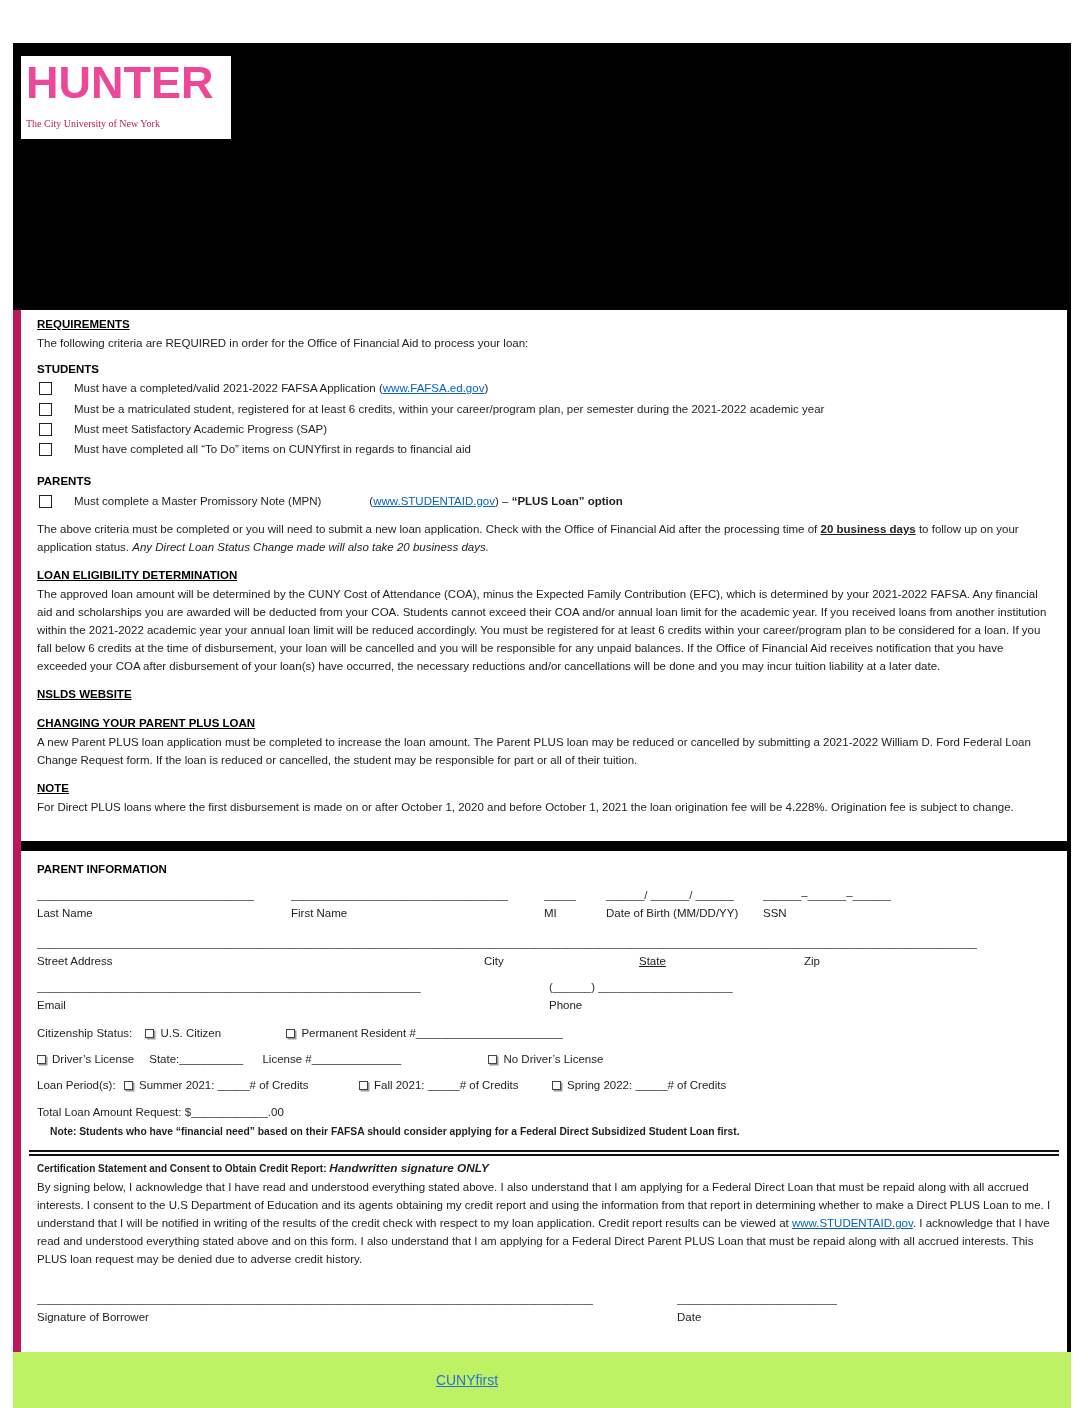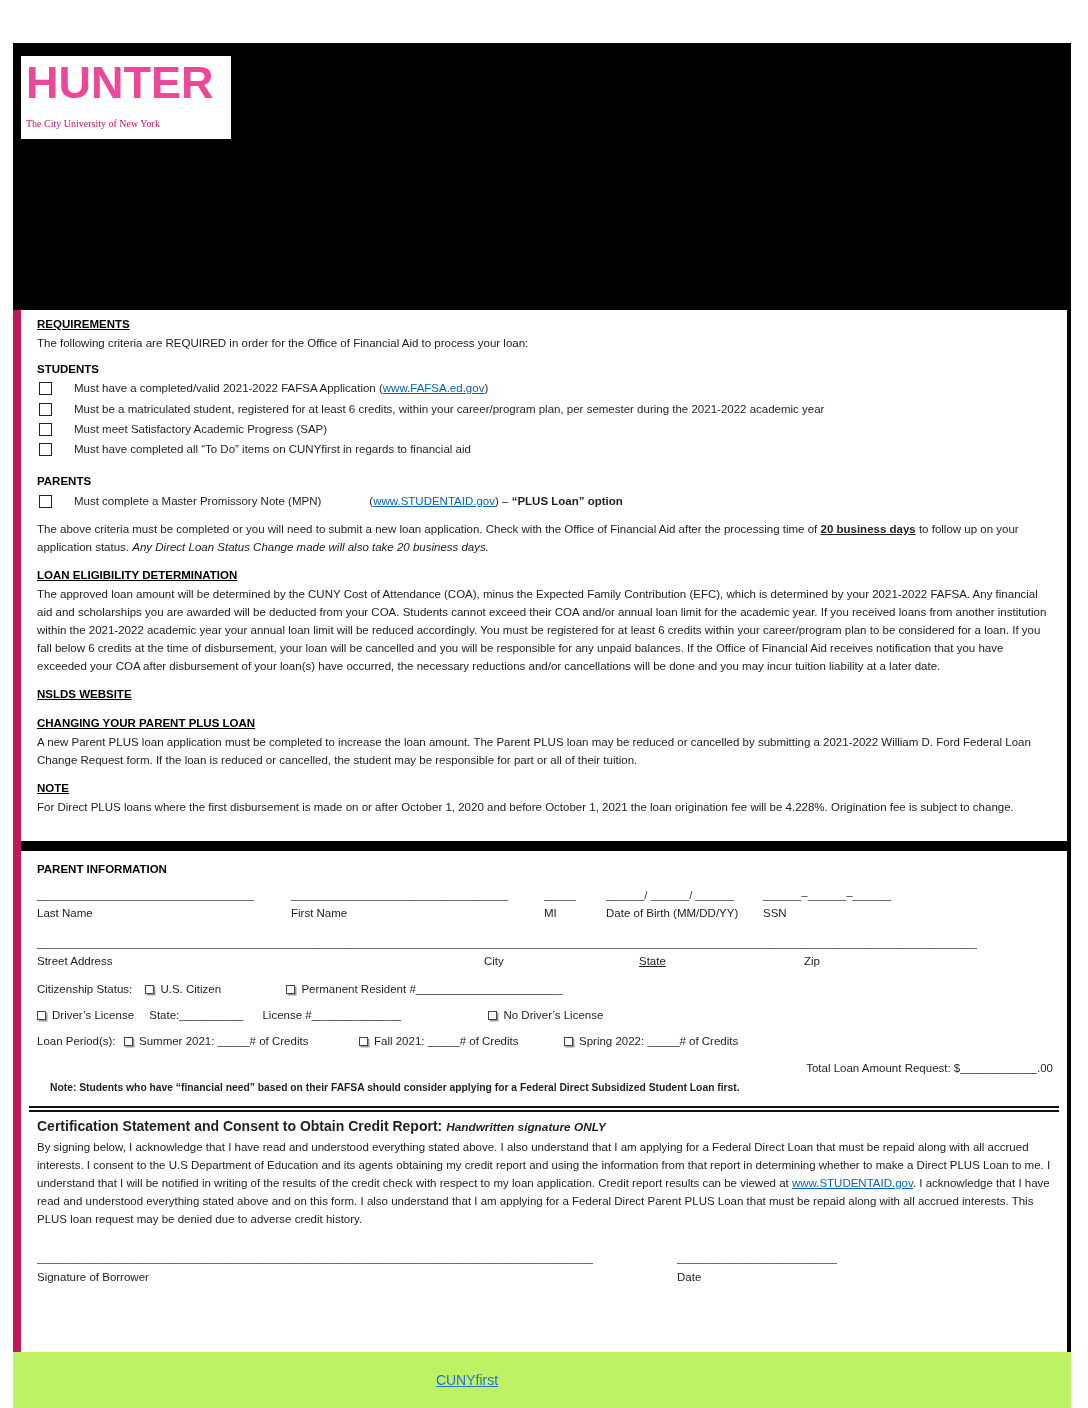--- a/index.html
+++ b/index.html
@@ -145,50 +145,60 @@
     <div class="pi-row" style="height:40px; margin-top:8px;">
       <div class="fld" style="left:0; width:940px; overflow:hidden;">
         <div class="fline" style="width:940px;">______________________________________________________________________________________________________________________________________________________</div>
         <div class="flabel">Street Address</div>
       </div>
       <div class="fld" style="left:447px; top:18px;"><span class="flabel">City</span></div>
       <div class="fld" style="left:602px; top:18px;text-decoration:underline;"><span class="flabel">State</span></div>
       <div class="fld" style="left:767px; top:18px;"><span class="flabel">Zip</span></div>
     </div>
 
+    <div class="pi-row" style="height:40px; margin-top:4px;">
+      <div class="fld" style="left:0;">
+        <div class="fline">____________________________________________________________</div>
+        <div class="flabel">Email</div>
+      </div>
+      <div class="fld" style="left:512px;">
+        <div class="fline">(______) _____________________</div>
+        <div class="flabel">Phone</div>
+      </div>
+    </div>
 
     <div class="inline-row" style="margin-top:6px;">
       <span>Citizenship Status:</span>
       <span class="cb" style="margin-left:10px;"></span><span>U.S. Citizen</span>
       <span class="cb" style="margin-left:62px;"></span><span>Permanent Resident #_______________________</span>
     </div>
 
     <div class="inline-row" style="margin-top:9px;">
       <span class="cb"></span><span>Driver’s License</span>
       <span style="margin-left:12px;">State:__________</span>
       <span style="margin-left:16px;">License #______________</span>
       <span class="cb" style="margin-left:84px;"></span><span>No Driver’s License</span>
     </div>
 
     <div class="pi-row" style="height:18px; margin-top:9px;">
       <span>Loan Period(s):</span>
       <span class="fld" style="left:87px;"><span class="cb"></span><span>Summer 2021: _____# of Credits</span></span>
       <span class="fld" style="left:322px;"><span class="cb"></span><span>Fall 2021: _____# of Credits</span></span>
-      <span class="fld" style="left:515px;margin-left:12px;"><span class="cb"></span><span>Spring 2022: _____# of Credits</span></span>
-    </div>
-
-    <div class="inline-row" style="margin-top:9px;text-align:right;">
+      <span class="fld" style="left:515px;"><span class="cb"></span><span>Spring 2022: _____# of Credits</span></span>
+    </div>
+
+    <div class="inline-row" style="margin-top:9px;">
       <span>Total Loan Amount Request: $____________.00</span>
     </div>
     <div class="b" style="font-size:10.3px; margin-top:3px;padding-left:13px;">Note: Students who have “financial need” based on their FAFSA should consider applying for a Federal Direct Subsidized Student Loan first.</div>
 
     <div class="dline"></div>
 
     <div style="margin-top:4px;">
-      <span class="b" style="font-size:14px;margin-top:38px;">Certification Statement and Consent to Obtain Credit Report: </span><span class="b i" style="font-size:11.8px;">Handwritten signature ONLY</span>
+      <span class="b" style="font-size:10px;margin-top:38px;">Certification Statement and Consent to Obtain Credit Report: </span><span class="b i" style="font-size:11.8px;">Handwritten signature ONLY</span>
     </div>
     <p class="body" style="margin-top:2px;"><span>By signing below, I acknowledge that I have read and understood everything stated above. I also understand that I am applying for a Federal Direct Loan that must be repaid along with all accrued interests. I consent to the U.S Department of Education and its agents obtaining my credit report and using the information from that report in determining whether to make a Direct PLUS Loan to me. I understand that I will be notified in writing of the results of the credit check with respect to my loan application. Credit report results can be viewed at </span><a class="lnk">www.STUDENTAID.gov</a><span>. I acknowledge that I have read and understood everything stated above and on this form. I also understand that I am applying for a Federal Direct Parent PLUS Loan that must be repaid along with all accrued interests. This PLUS loan request may be denied due to adverse credit history.</span></p>
 
     <div class="sig-row" style="margin-top:22px;">
       <div class="fld" style="left:0;">
         <div class="fline">_______________________________________________________________________________________</div>
         <div class="flabel">Signature of Borrower</div>
       </div>
       <div class="fld" style="left:640px;">
         <div class="fline">_________________________</div>

